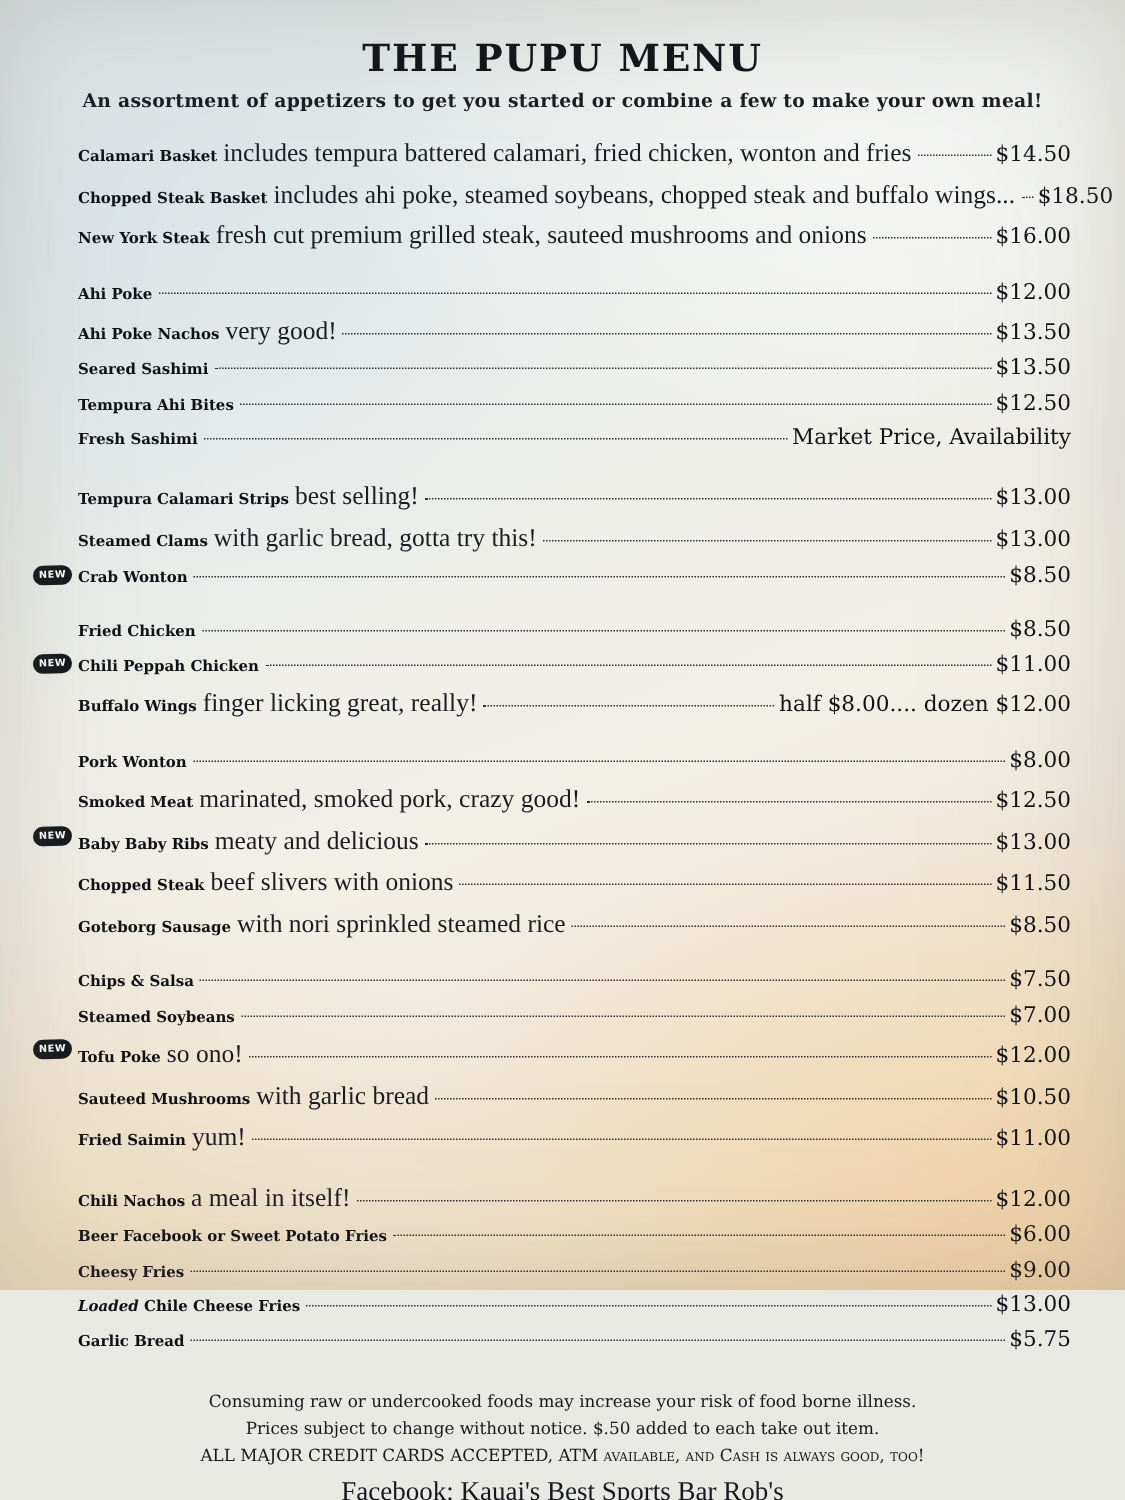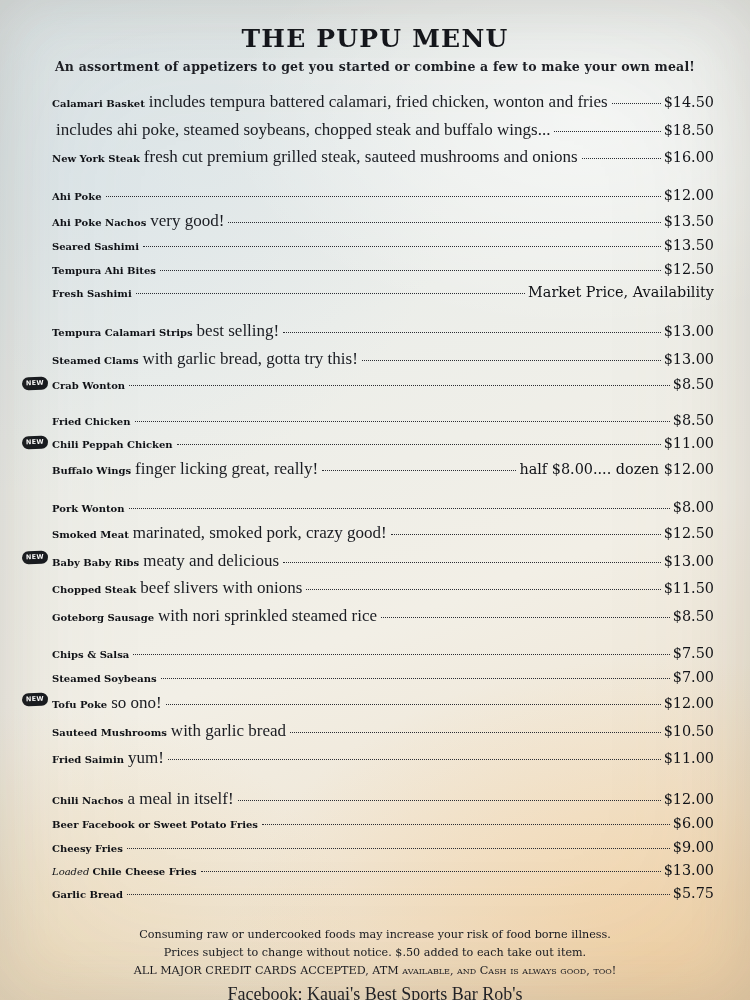--- a/index.html
+++ b/index.html
@@ -10,21 +10,21 @@
     width: 750px;
     height: 1000px;
     overflow: hidden;
     font-family: "Liberation Serif", serif;
     background: #e9e9e4;
   }
 
   #menu-page {
     position: relative;
     width: 750px;
-    height: 1000px;
+    height: 860px;
     box-sizing: border-box;
     background:
       radial-gradient(ellipse 520px 300px at 78% 12%, rgba(255,255,255,0.55), rgba(255,255,255,0) 70%),
       radial-gradient(ellipse 600px 420px at 88% 96%, rgba(246,205,150,0.60), rgba(246,205,150,0) 72%),
       radial-gradient(ellipse 420px 340px at 6% 96%, rgba(236,210,165,0.45), rgba(236,210,165,0) 75%),
       radial-gradient(ellipse 500px 420px at 10% 18%, rgba(214,226,233,0.55), rgba(214,226,233,0) 75%),
       linear-gradient(160deg, #dfe6e7 0%, #eceeea 35%, #f2efe6 60%, #efe3cf 85%, #e6d5bb 100%);
   }
 
   
@@ -98,21 +98,21 @@
   .name {
     font-family: "DejaVu Serif", serif;
     font-weight: bold;
     font-size: 10px;
     white-space: nowrap;
     color: #0f1116;
     text-align: center;
   }
   .name .ital {
     font-style: italic;
-    font-weight: normal;
+    font-weight: bold;
   }
   .desc {
     font-family: "Liberation Serif", serif;
     font-size: 17px;
     white-space: nowrap;
     margin-left: 4px;
     color: #1a1c22;
   }
   .leader {
     flex: 1 1 auto;
@@ -156,20 +156,21 @@
 
     <div id="groups">
         <div class="group">
           <div class="row">
             <span class="name">Calamari Basket</span>
             <span class="desc">includes tempura battered calamari, fried chicken, wonton and fries</span>
             <span class="leader"></span>
             <span class="price">$14.50</span>
           </div>
           <div class="row">
+            <span class="name">Chopped Steak Basket</span>
             <span class="desc">includes ahi poke, steamed soybeans, chopped steak and buffalo wings...</span>
             <span class="leader"></span>
             <span class="price">$18.50</span>
           </div>
           <div class="row">
             <span class="name">New York Steak</span>
             <span class="desc">fresh cut premium grilled steak, sauteed mushrooms and onions</span>
             <span class="leader"></span>
             <span class="price">$16.00</span>
           </div>

